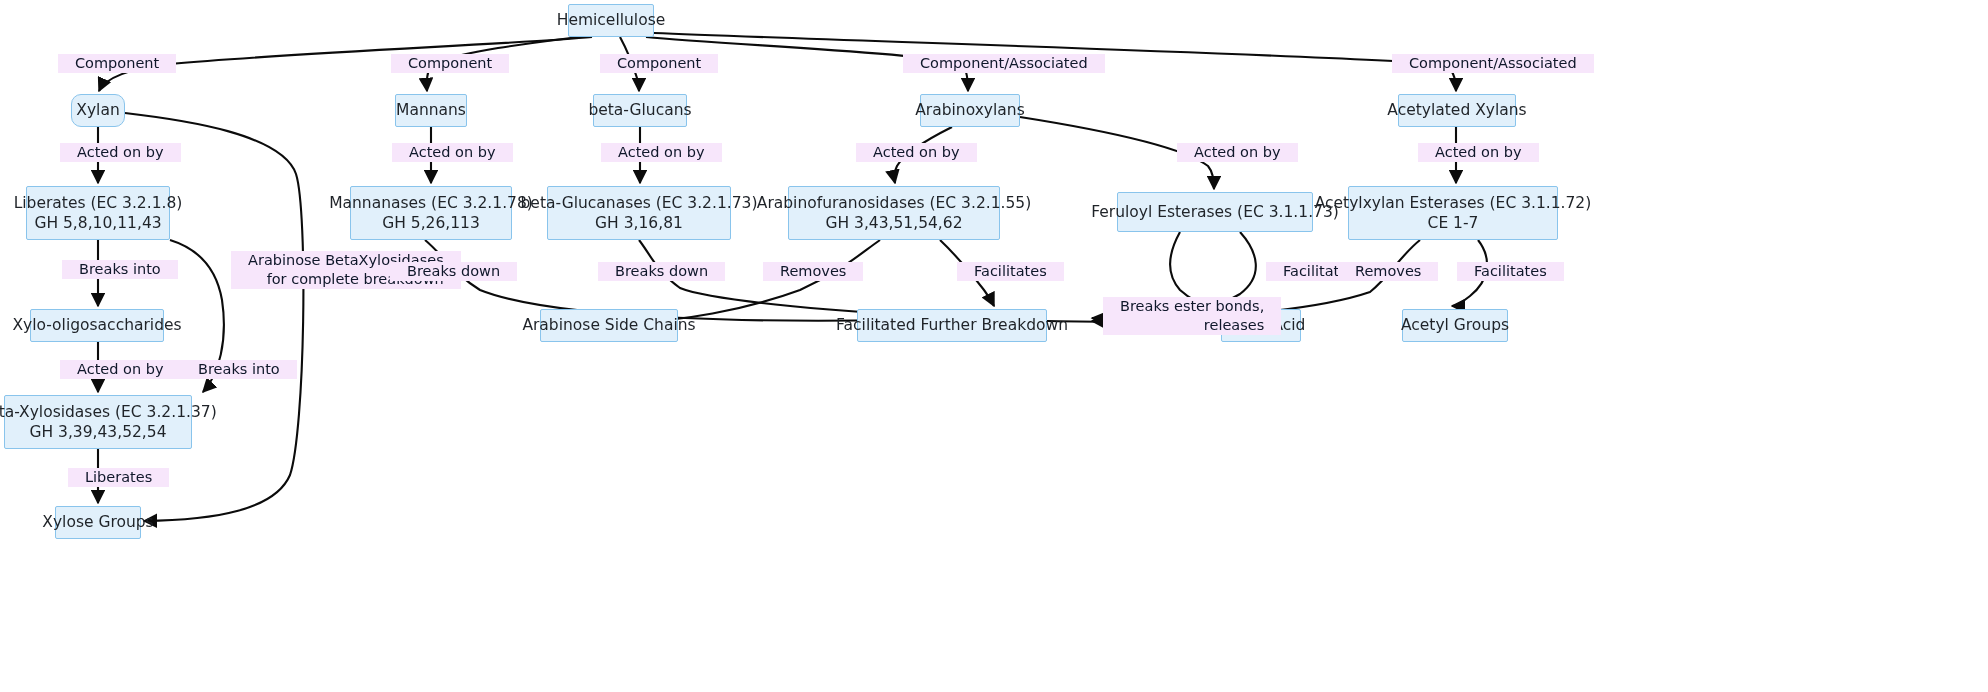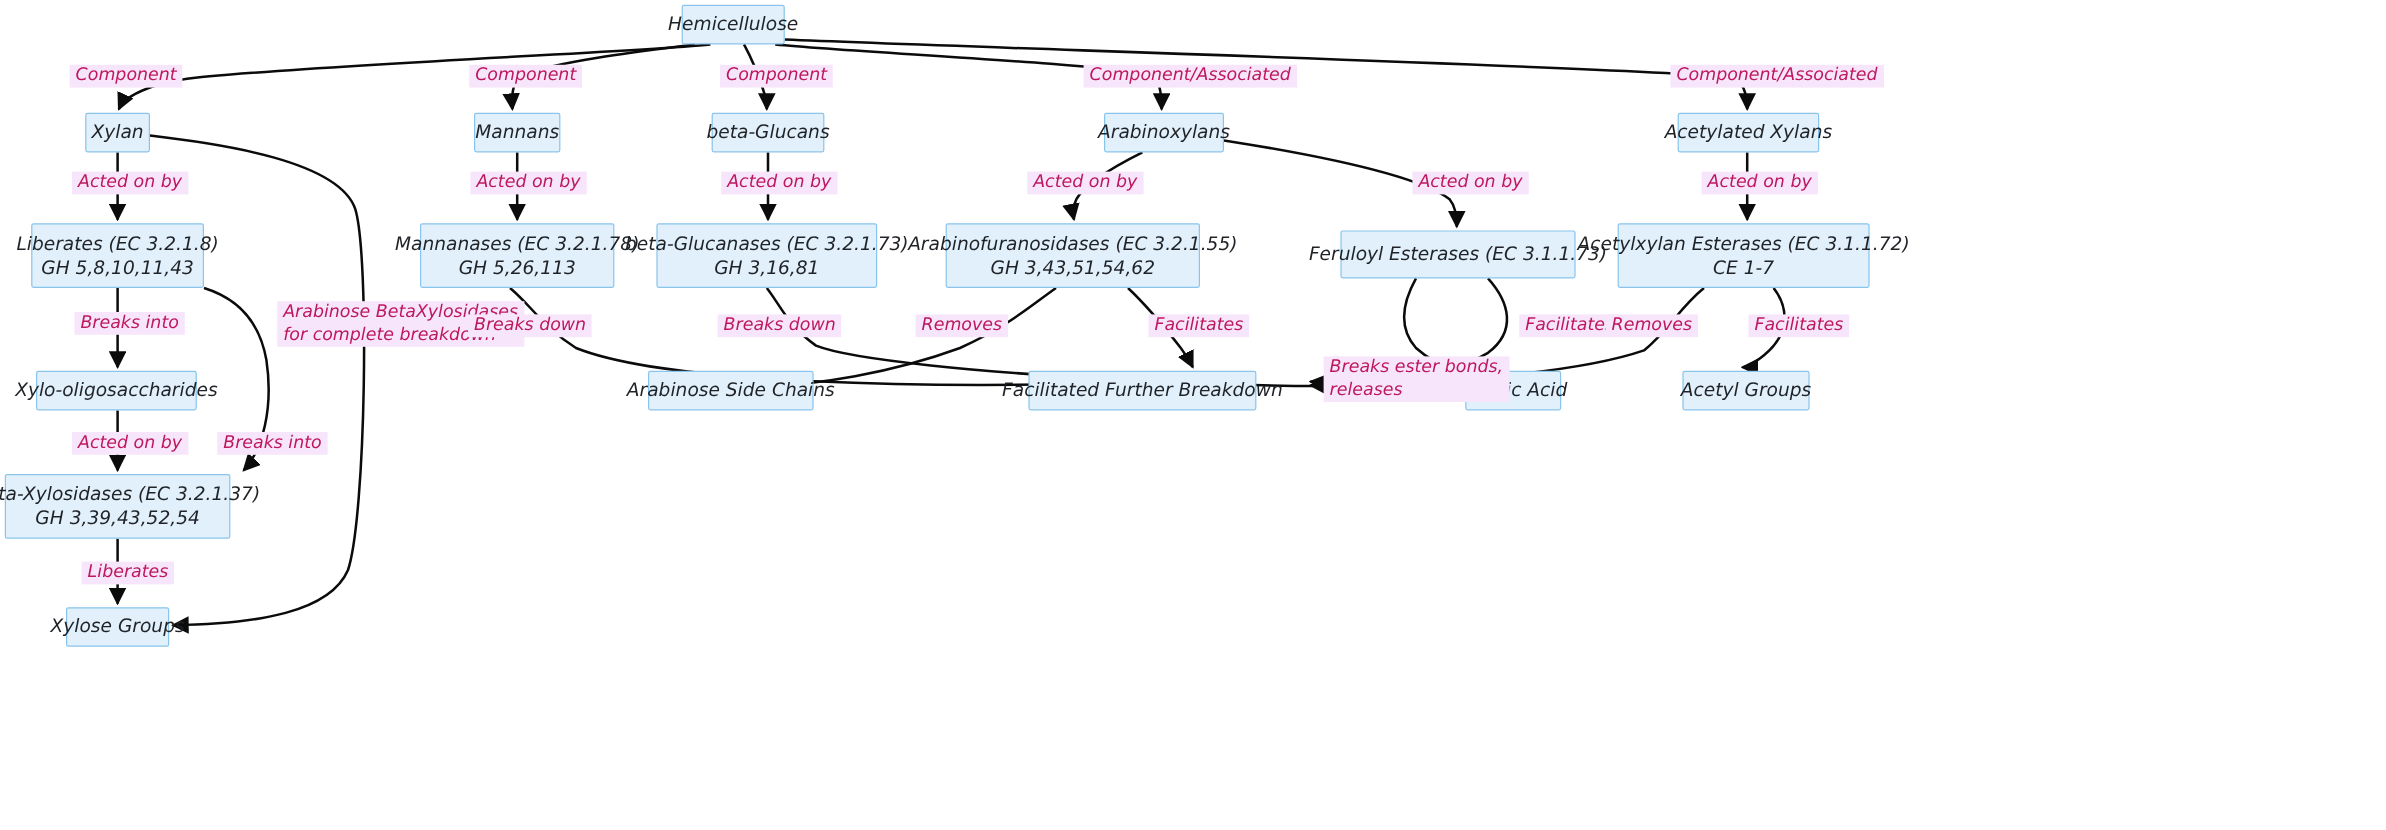--- a/index.html
+++ b/index.html
@@ -7,21 +7,20 @@
     padding: 0;
     background: #ffffff;
   }
   #canvas {
     position: relative;
     width: 1988px;
     height: 692px;
     background: #ffffff;
     font-family: "DejaVu Sans", sans-serif;
     overflow: hidden;
-    font-style: italic;
   }
   svg#edges {
     position: absolute;
     top: 0; left: 0;
     width: 1988px;
     height: 692px;
   }
   .node {
     position: absolute;
     box-sizing: border-box;
@@ -34,26 +33,26 @@
     text-align: center;
     display: flex;
     align-items: center;
     justify-content: center;
     white-space: pre;
     z-index: 3;
   }
   .edge-label {
     position: absolute;
     background: #f7e6fb;
-    color: #be185d;
+    color: #0f172a;
     font-size: 14.5px;
     line-height: 1.3;
     white-space: pre;
-    text-align: left;
-    padding: 0 5px;
+    text-align: right;
+    padding: 0 17px;
     z-index: 4;
   }
   .edge-path {
     fill: none;
     stroke: #0b0b0b;
     stroke-width: 2.1px;
   }
 </style>
 </head>
 <body>
@@ -87,21 +86,21 @@
         <path d="M 880,240 C 860,254 840,272 800,290 C 740,312 680,320 640,322" class="edge-path" marker-end="url(#arrow)"></path>
         <path d="M 940,240 C 957,256 970,272 984,290 C 990,298 993,304 994,306" class="edge-path" marker-end="url(#arrow)"></path>
         <path d="M 1180,232 C 1170,250 1164,272 1180,290 C 1200,308 1230,316 1250,317" class="edge-path" marker-end="url(#arrow)"></path>
         <path d="M 1240,232 C 1258,252 1264,276 1240,294 C 1200,318 1120,322 1092,321" class="edge-path" marker-end="url(#arrow)"></path>
         <path d="M 1420,240 C 1400,256 1390,276 1370,292 C 1300,316 1140,322 1092,318" class="edge-path" marker-end="url(#arrow)"></path>
         <path d="M 1478,240 C 1492,258 1490,280 1470,296 C 1460,304 1454,306 1452,306" class="edge-path" marker-end="url(#arrow)"></path>
       </g>
   </svg>
   <div id="node-layer">
       <div class="node" style="left: 568px; top: 4px; width: 86px; height: 33px;">Hemicellulose</div>
-      <div class="node" style="left: 71px; top: 94px; width: 54px; height: 33px;">Xylan</div>
+      <div class="node" style="left: 71px; top: 94px; width: 54px; height: 33px; border-radius: 10px;">Xylan</div>
       <div class="node" style="left: 395px; top: 94px; width: 72px; height: 33px;">Mannans</div>
       <div class="node" style="left: 593px; top: 94px; width: 94px; height: 33px;">beta-Glucans</div>
       <div class="node" style="left: 920px; top: 94px; width: 100px; height: 33px;">Arabinoxylans</div>
       <div class="node" style="left: 1398px; top: 94px; width: 118px; height: 33px;">Acetylated Xylans</div>
       <div class="node" style="left: 26px; top: 186px; width: 144px; height: 54px;">Liberates (EC 3.2.1.8)
 GH 5,8,10,11,43</div>
       <div class="node" style="left: 350px; top: 186px; width: 162px; height: 54px;">Mannanases (EC 3.2.1.78)
 GH 5,26,113</div>
       <div class="node" style="left: 547px; top: 186px; width: 184px; height: 54px;">beta-Glucanases (EC 3.2.1.73)
 GH 3,16,81</div>

